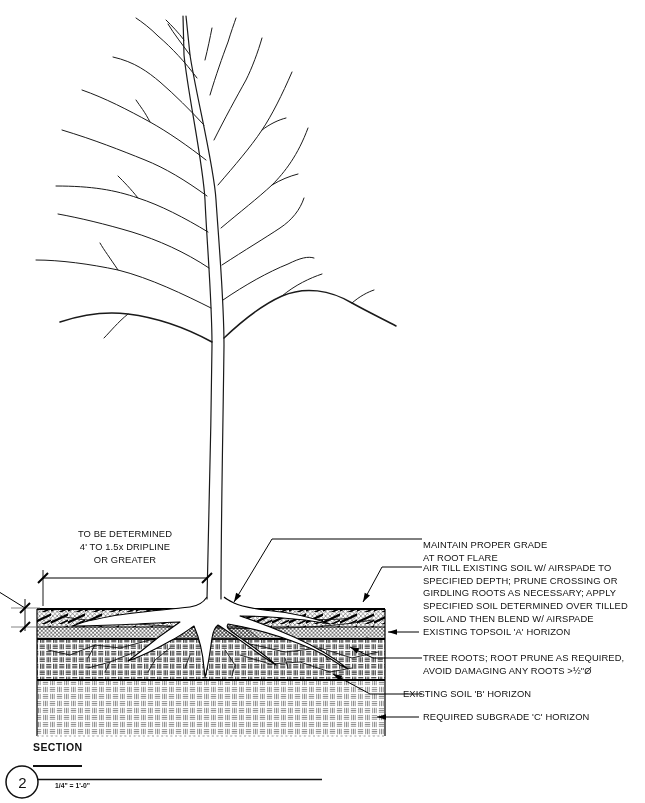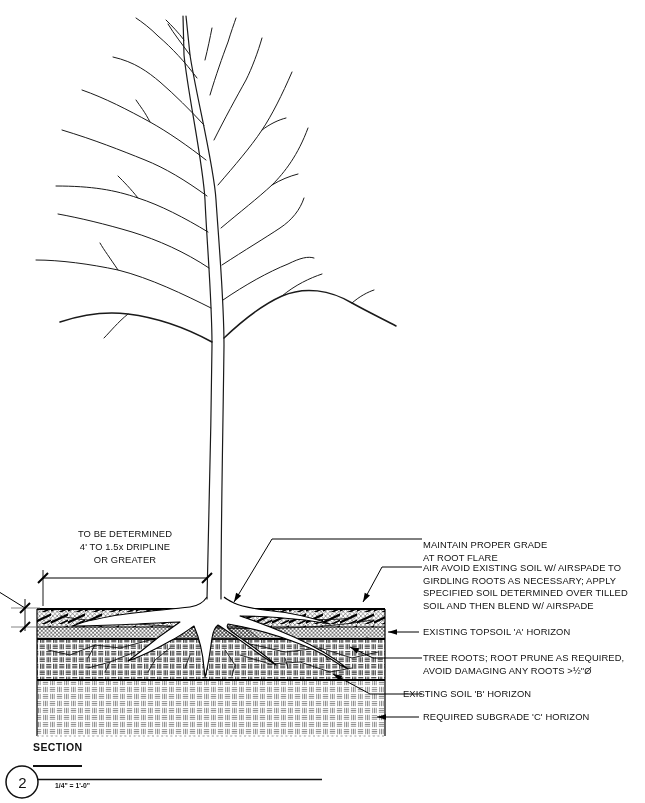--- a/index.html
+++ b/index.html
@@ -202,21 +202,22 @@
     <div>4' TO 1.5x DRIPLINE</div>
     <div>OR GREATER</div>
   </div>
 
   <div class="note" style="left:423px;top:531px;margin-top:8px;">
     <div>MAINTAIN PROPER GRADE</div>
     <div>AT ROOT FLARE</div>
   </div>
 
   <div class="note" style="left:423px;top:562px;">
-    <div>AIR AVOID EXISTING SOIL W/ AIRSPADE TO</div>
+    <div>AIR TILL EXISTING SOIL W/ AIRSPADE TO</div>
+    <div>SPECIFIED DEPTH; PRUNE CROSSING OR</div>
     <div>GIRDLING ROOTS AS NECESSARY; APPLY</div>
     <div>SPECIFIED SOIL DETERMINED OVER TILLED</div>
     <div>SOIL AND THEN BLEND W/ AIRSPADE</div>
   </div>
 
   <div class="note" style="left:423px;top:626px;">
     <div>EXISTING TOPSOIL 'A' HORIZON</div>
   </div>
 
   <div class="note" style="left:423px;top:652px;">

